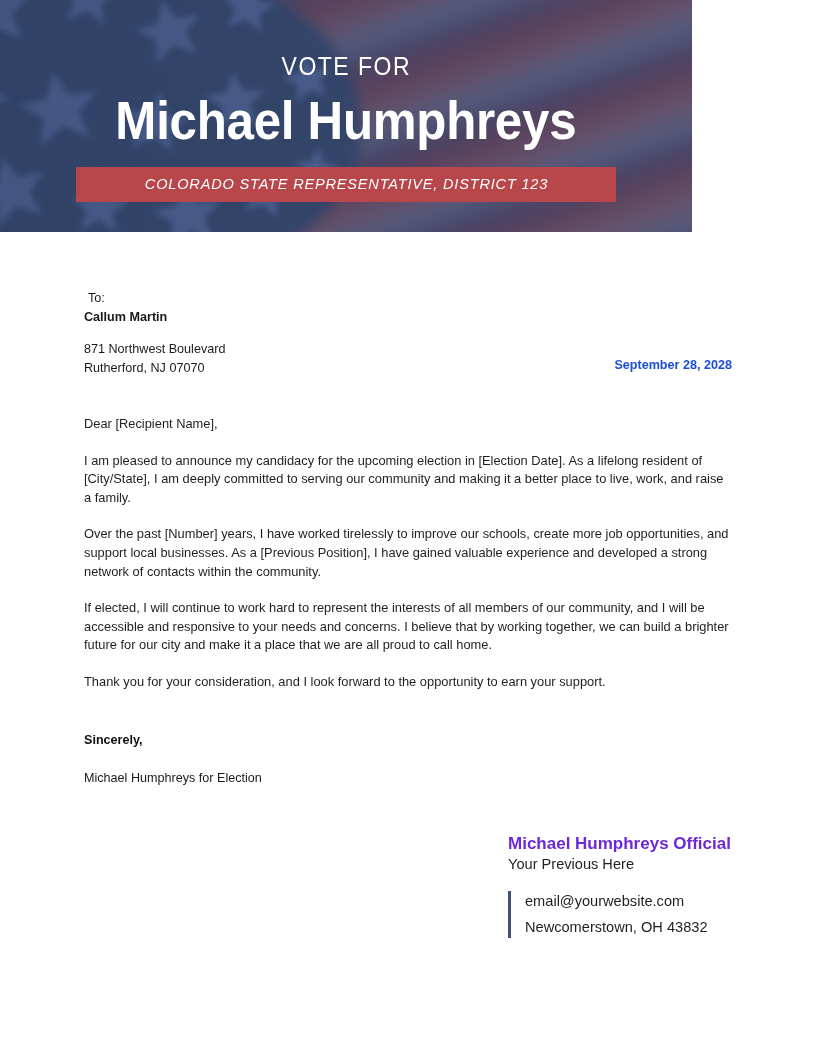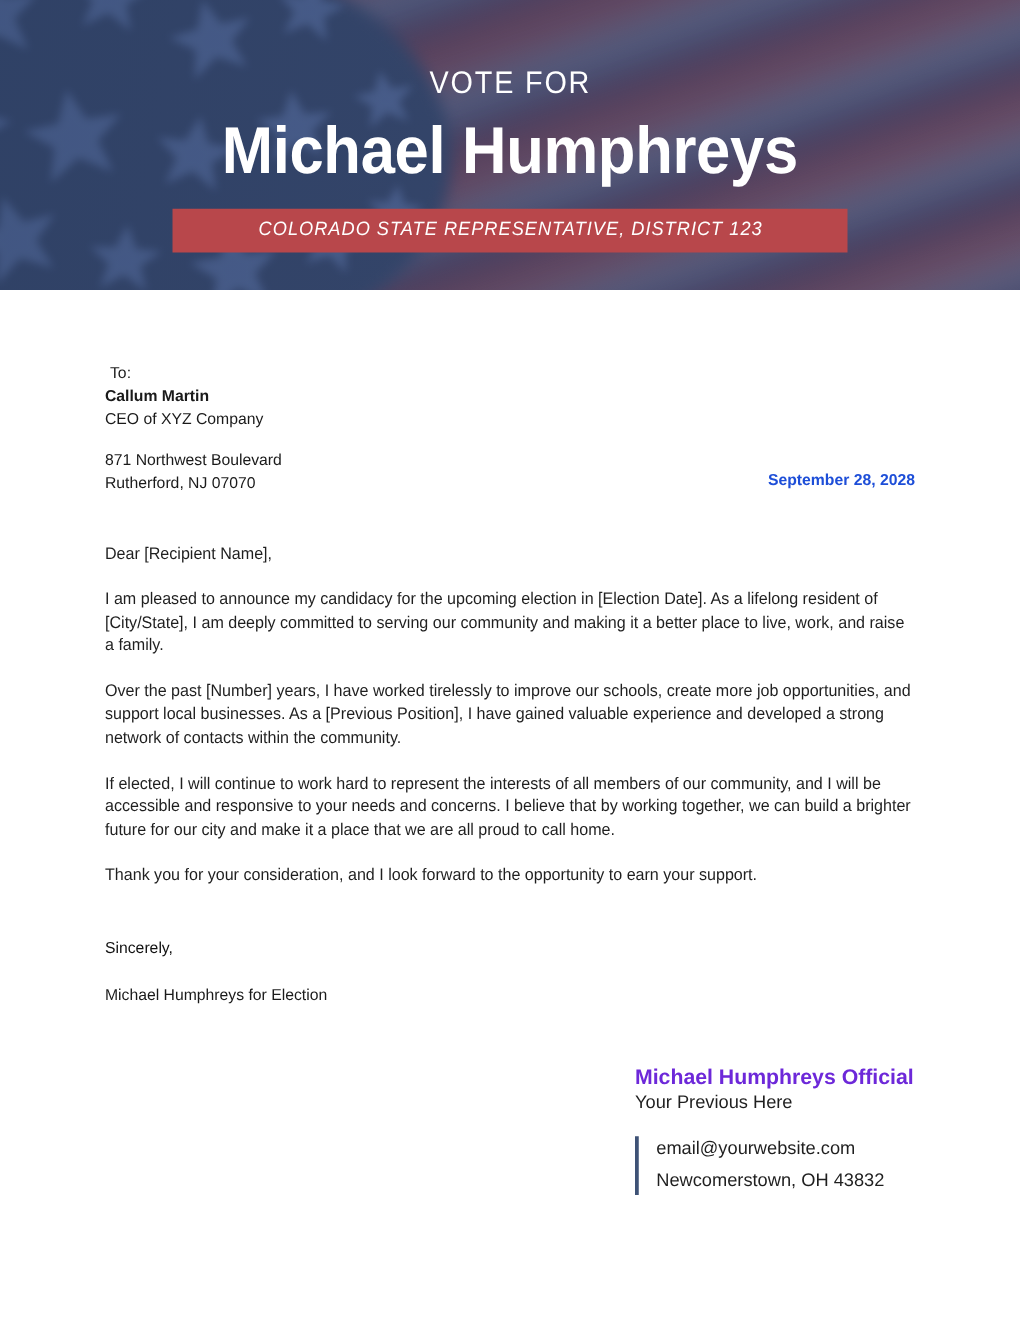--- a/index.html
+++ b/index.html
@@ -12,21 +12,21 @@
     height: 1056px;
     font-family: "Liberation Sans", sans-serif;
     color: #1a1a1a;
     overflow: hidden;
     position: relative;
   }
 
   
   .header {
     position: relative;
-    width: 816px;
+    width: 692px;
     height: 232px;
     overflow: hidden;
     background: #3d4b6e;
   }
 
   
   .flag-stripes {
     position: absolute;
     inset: -80px -60px -80px -60px;
     background:
@@ -172,21 +172,21 @@
     transform-origin: left top;
     width: 104%;
   }
   .body-copy p { margin: 0 0 18px 0; }
   .body-copy p.salutation { margin-bottom: 18px; }
   .body-copy p:last-child { margin-bottom: 0; }
 
   .signoff {
     margin-top: 41px;
     font-size: 12.6px;
-    font-weight: 400;
+    font-weight: 700;
     color: #111111;
   }
   .sig-lines {
     margin-top: 22px;
     font-size: 12.6px;
     line-height: 19px;
     color: #1a1a1a;
   }
 
   
@@ -271,21 +271,20 @@
       <span class="office-banner-text">COLORADO STATE REPRESENTATIVE, DISTRICT 123</span>
     </div>
   </div>
 </div>
 
 <div class="letter">
 
   <div class="addr-block">
     <div class="addr-to">To:</div>
     <div class="addr-name">Callum Martin</div>
-    <div class="addr-role">CEO of XYZ Company</div>
     <div class="addr-gap"></div>
     <div class="addr-street">871 Northwest Boulevard</div>
     <div class="addr-city">Rutherford, NJ 07070</div>
   </div>
 
   <div class="date-row">
     <div class="date-text">September 28, 2028</div>
   </div>
 
   <div class="body-copy">

